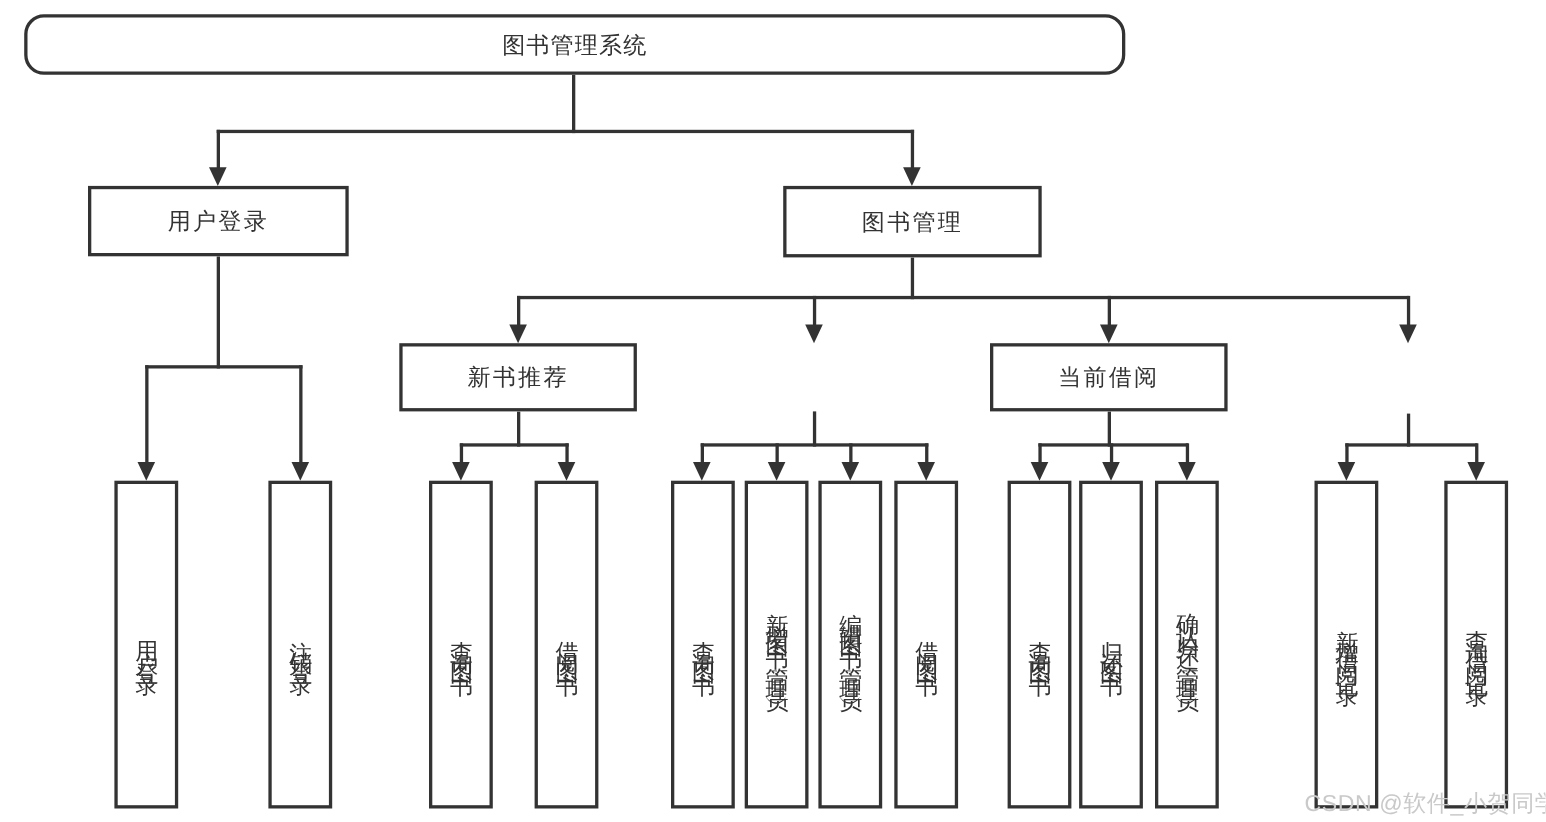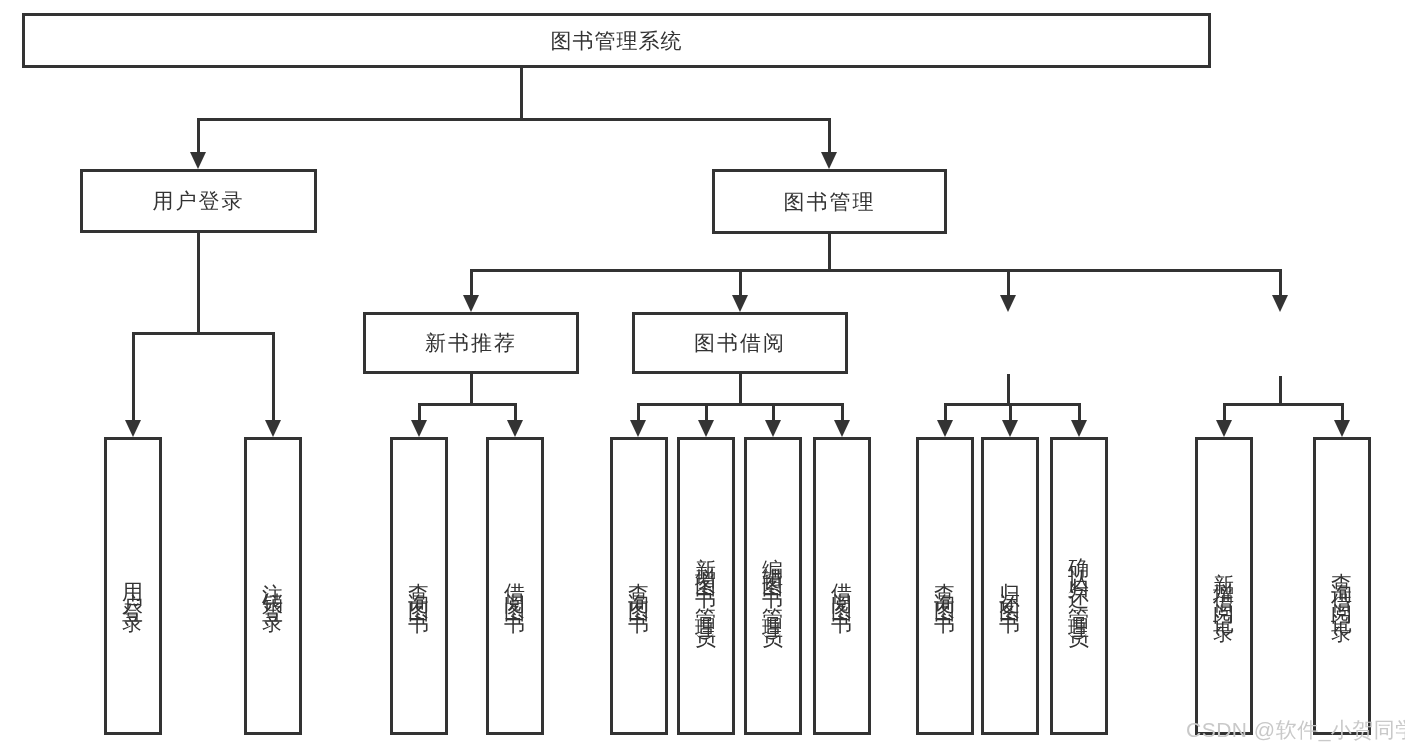--- a/index.html
+++ b/index.html
@@ -48,21 +48,21 @@
   .vtext{
     writing-mode:vertical-lr;
     text-orientation:mixed;
     font-size:21px;
     line-height:1;
     letter-spacing:10px;
     color:var(--text);
     white-space:nowrap;
   }
   
-  #b-root {left:22px;  top:13px;  width:1189px; height:55px; letter-spacing:1px;}
+  #b-root {left:22px;  top:13px;  width:1001px; height:55px; letter-spacing:1px;border-radius:18px;}
   #b-login{left:80px;  top:169px; width:237px;  height:64px;}
   #b-mgmt {left:712px; top:169px; width:235px;  height:65px;}
   #b-nb   {left:363px; top:312px; width:216px;  height:62px;}
   #b-bb   {left:632px; top:312px; width:216px;  height:62px;}
   #b-cb   {left:900px; top:312px; width:216px;  height:62px;}
   #b-br   {left:1172px;top:313px; width:215px;  height:63px;}
   
   #l-login {left:104px;}
   #l-logout{left:244px;}
   #l-nbq   {left:390px;}
@@ -110,22 +110,22 @@
   <div class="node" id="b-login">
     <span>用户登录</span>
   </div>
   <div class="node" id="b-mgmt">
     <span>图书管理</span>
   </div>
 
   <div class="node" id="b-nb">
     <span>新书推荐</span>
   </div>
-  <div class="node" id="b-bb">
-    <span>图书借阅</span>
+  <div class="node" id="b-cb">
+    <span>当前借阅</span>
   </div>
 
   <div class="leaf" id="l-login">
     <span class="vtext">用户登录</span>
   </div>
   <div class="leaf" id="l-logout">
     <span class="vtext">注销登录</span>
   </div>
   <div class="leaf" id="l-nbq">
     <span class="vtext">查询图书</span>

